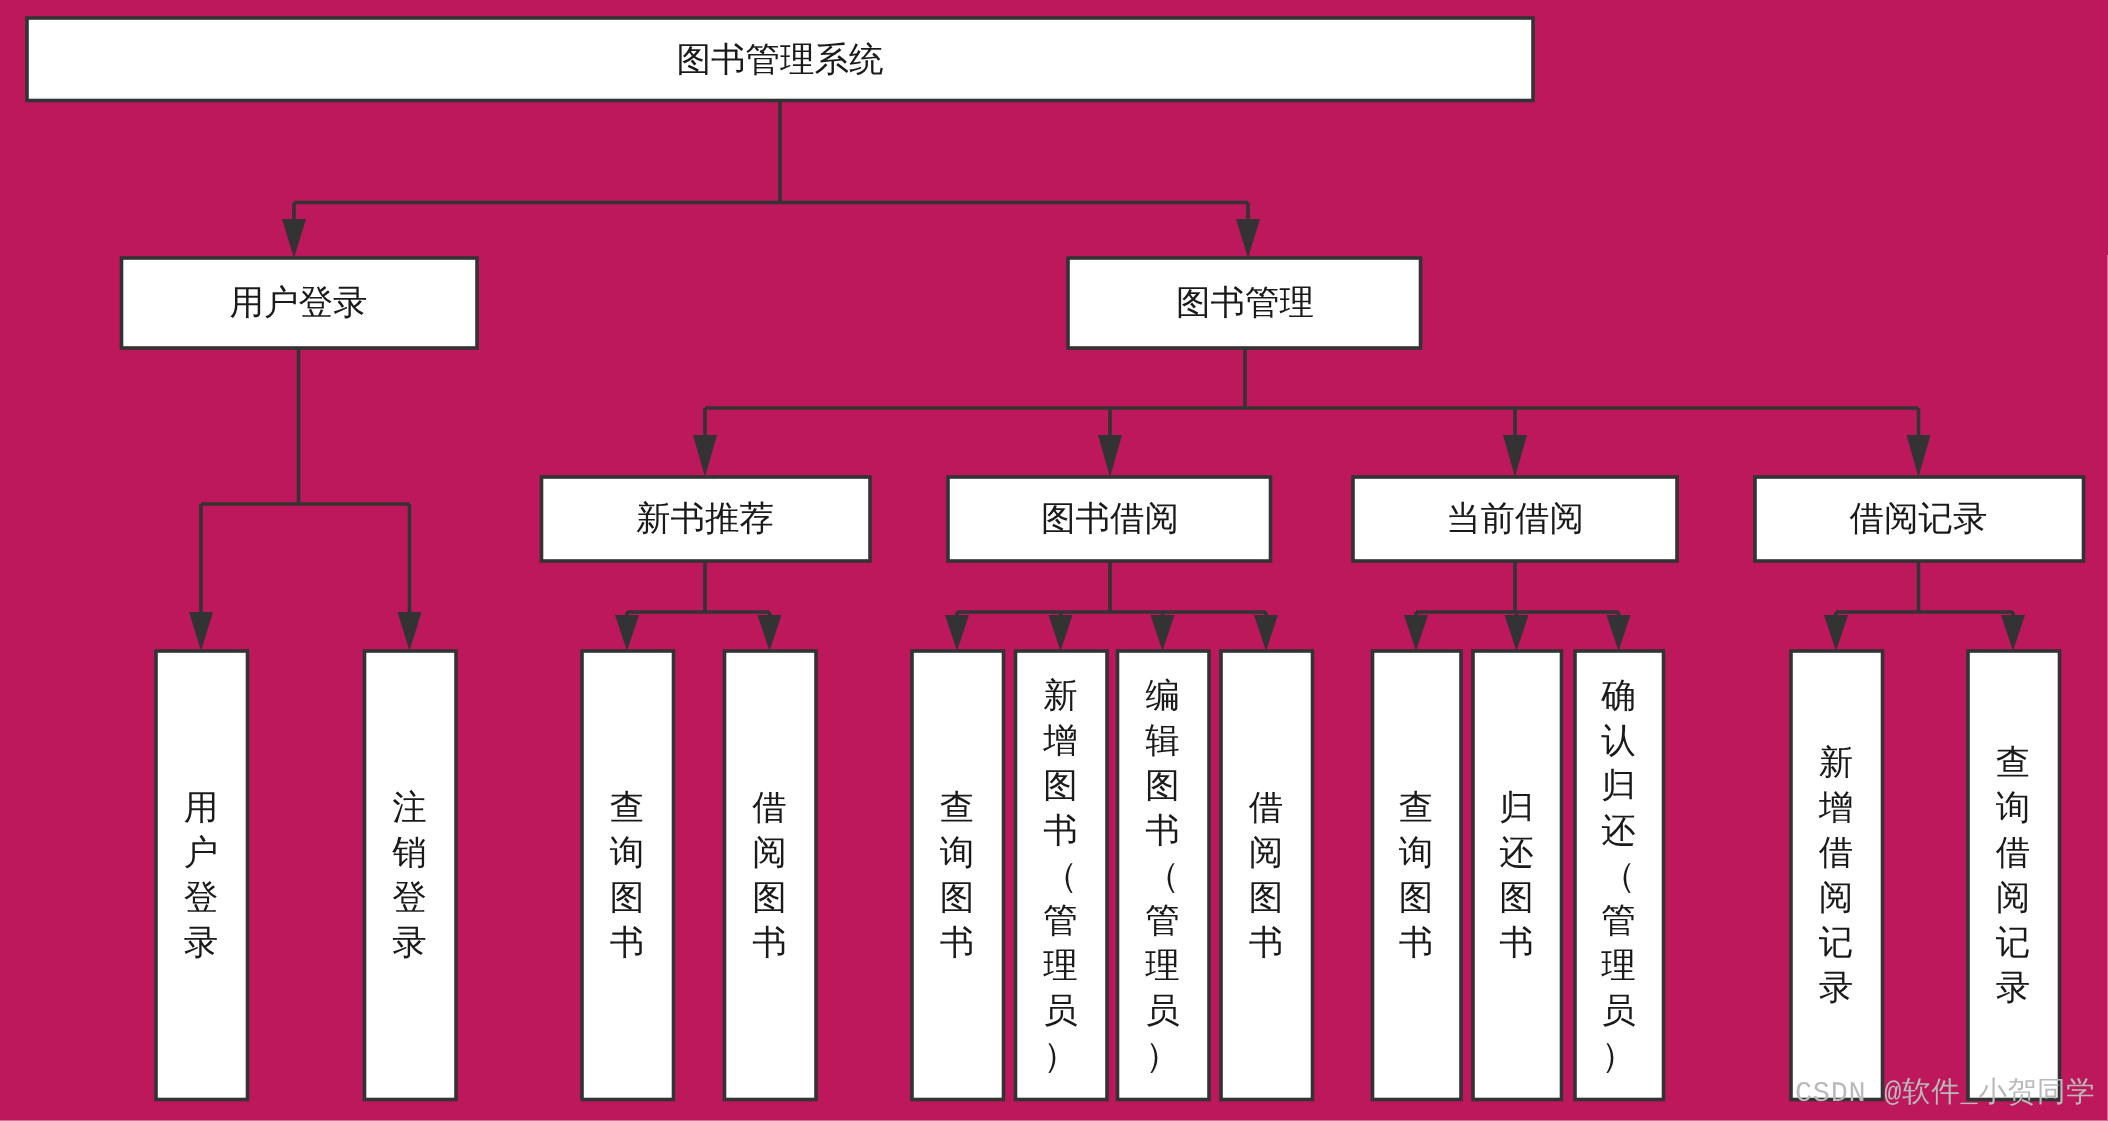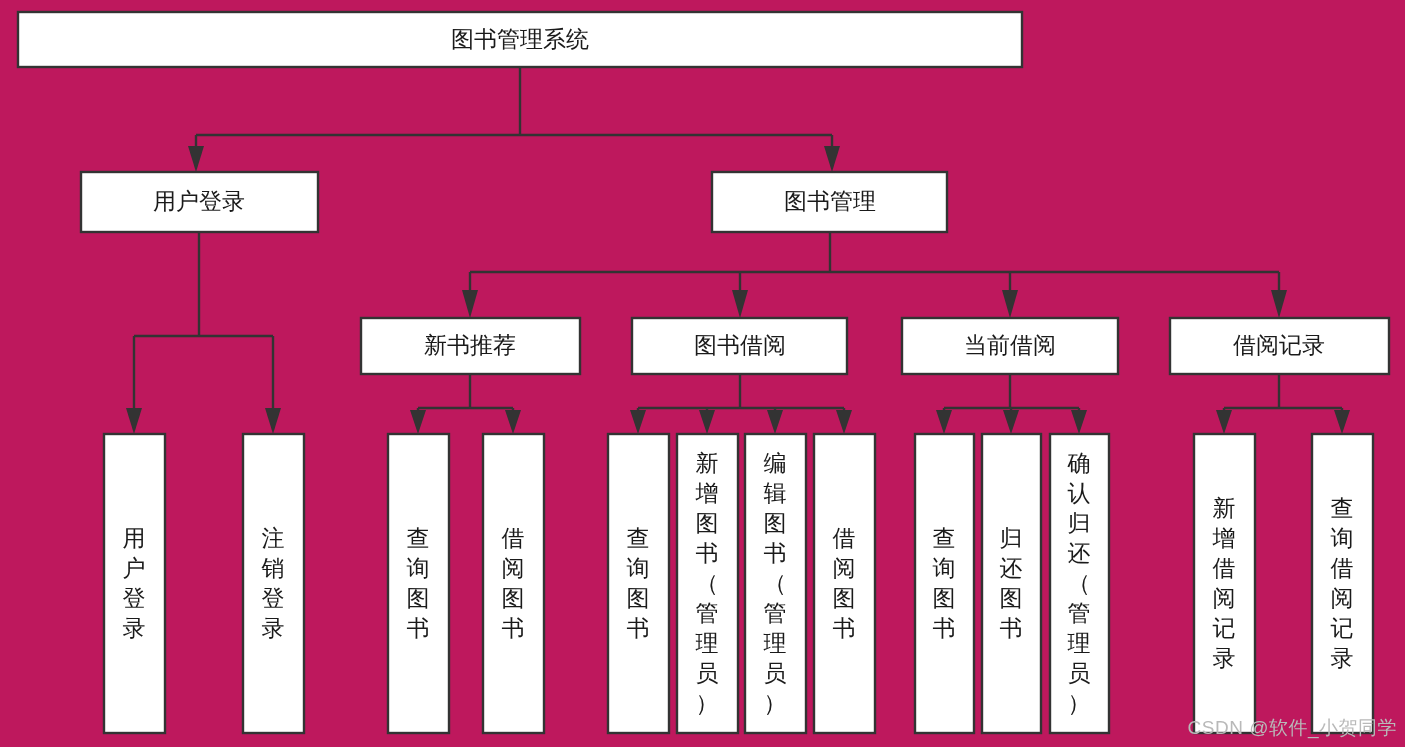--- a/index.html
+++ b/index.html
@@ -52,21 +52,21 @@
     stroke-linecap: butt;
   }
   .edge-arrow {
     fill: #333333;
     stroke: none;
   }
   .watermark {
     position: absolute;
     right: 8px;
     bottom: 6px;
-    font-family: Liberation Sans, sans-serif;
+    font-family: Liberation Mono, monospace;
     font-size: 19px;
     color: #b9b9b9;
     white-space: nowrap;
     letter-spacing: 0.5px;
     user-select: none;
   }
 </style>
 </head>
 <body>
 

